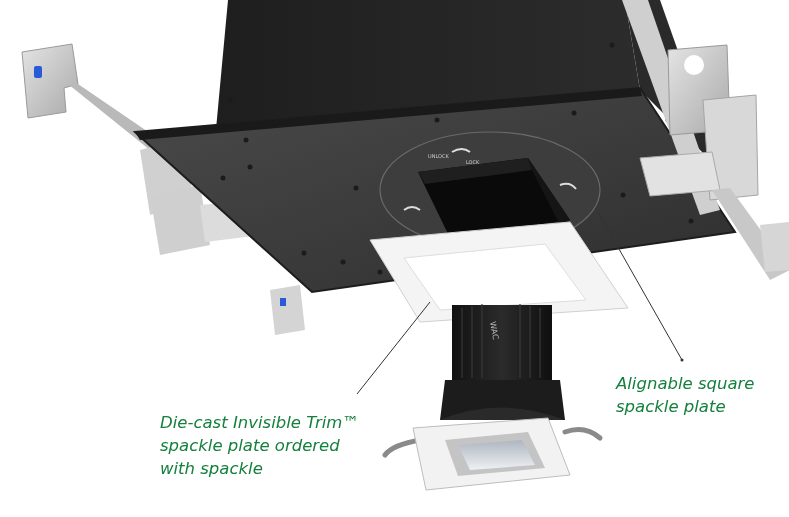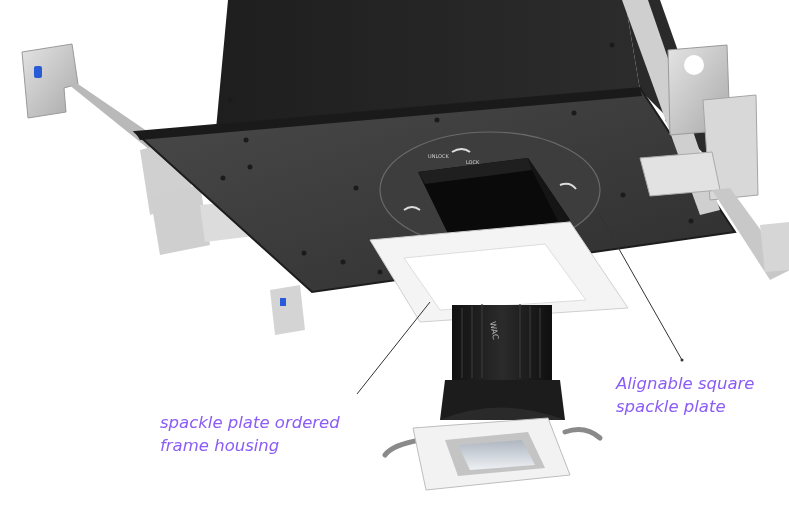--- a/index.html
+++ b/index.html
@@ -4,21 +4,21 @@
 <style>
   html, body { margin: 0; padding: 0; background: #ffffff; }
   #stage { position: relative; width: 789px; height: 517px; overflow: hidden; background: #ffffff; }
   svg.art { position: absolute; left: 0; top: 0; width: 789px; height: 517px; }
   .callout {
     position: absolute;
     font-family: "DejaVu Sans", sans-serif;
     font-style: italic;
     font-size: 16.5px;
     line-height: 23px;
-    color: #8b5cf6;
+    color: #15803d;
     white-space: nowrap;
   }
   .callout span { display: block; }
   #callout-trim { left: 160px; top: 411px; }
   #callout-plate { left: 616px; top: 372px; }
 </style>
 </head>
 <body>
 
 <div id="stage">
@@ -134,22 +134,23 @@
       <polygon points="445,440 528,432 545,468 458,476" fill="#c4c4c4"></polygon>
       <polygon points="458,445 522,440 535,465 470,470" fill="url(#gLens)"></polygon>
     </g>
 
     <line x1="357" y1="394" x2="430" y2="302" stroke="#333333" stroke-width="1"></line>
     <line x1="598" y1="212" x2="682" y2="360" stroke="#333333" stroke-width="1"></line>
     <circle cx="682" cy="360" r="1.5" fill="#333"></circle>
   </svg>
 
   <div id="callout-trim" class="callout">
+    <span>Die-cast Invisible Trim™</span>
     <span>spackle plate ordered</span>
-    <span>frame housing</span>
+    <span>with spackle</span>
   </div>
 
   <div id="callout-plate" class="callout">
     <span>Alignable square</span>
     <span>spackle plate</span>
   </div>
 
 </div>
 
 </body></html>

